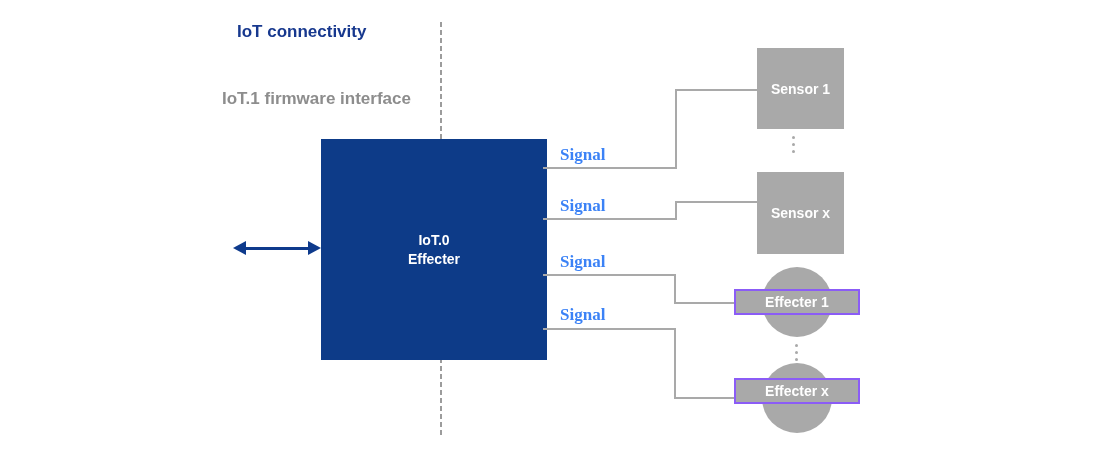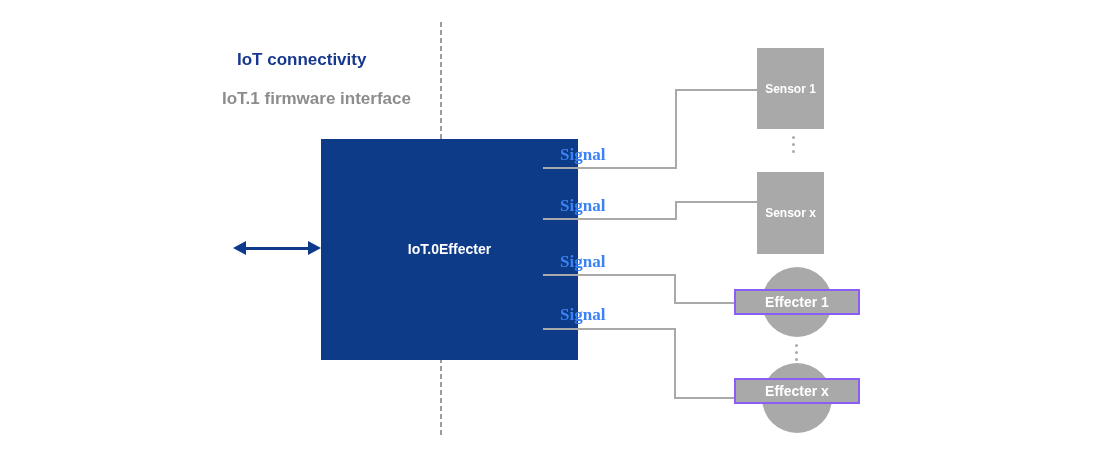--- a/index.html
+++ b/index.html
@@ -11,40 +11,39 @@
     overflow: hidden;
     font-family: "Liberation Sans", sans-serif;
   }
   .abs { position: absolute; }
 
   
   .title {
     left: 237px; top: 22px;
     font-size: 17px; font-weight: bold; color: #17388e;
     white-space: nowrap;
-    margin-top: 28px;
   }
   .caption {
     left: 222px; top: 88px; width: 210px;
     text-align: left;
     font-size: 17px; font-weight: bold; color: #8d8d8d;
     line-height: 21px;
   }
 
   
   .dashed {
     left: 440px; top: 22px; width: 2px; height: 415px;
     background: repeating-linear-gradient(to bottom, #9c9c9c 0 5px, transparent 5px 8px);
   }
 
   
   .controller {
-    left: 321px; top: 139px; width: 257px; height: 221px;
+    left: 321px; top: 139px; width: 226px; height: 221px;
     background: #0d3b88;
-    display: flex; justify-content: center; align-items: center;
+    display: flex; flex-direction: column; justify-content: center; align-items: center;
     color: #ffffff; font-size: 14px; font-weight: bold; line-height: 19px;
     text-align: center;
   }
 
   
   .arrow {
     left: 233px; top: 241px; width: 88px; height: 14px;
     display: flex; align-items: center;
   }
   .arrow .head { width: 0; height: 0; border-top: 7px solid transparent; border-bottom: 7px solid transparent; }
@@ -59,24 +58,24 @@
   .signal {
     left: 560px; width: 110px;
     text-align: left;
     font-size: 17px; font-weight: bold; color: #3b82f6;
     white-space: nowrap;
     font-family: Liberation Serif, serif;
   }
 
   
   .sensorbox {
-    left: 757px; width: 67px;
+    left: 757px; width: 87px;
     background: #a9a9a9;
     display: flex; align-items: center; justify-content: center;
-    color: #ffffff; font-size: 12px; font-weight: bold;
+    color: #ffffff; font-size: 14px; font-weight: bold;
   }
 
   
   .circle {
     left: 762px; width: 70px; height: 70px;
     background: #a9a9a9; border-radius: 50%;
   }
   .effbar {
     left: 734px; width: 126px; height: 26px;
     background: #a9a9a9; border: 2px solid #8b5cf6; box-sizing: border-box;

